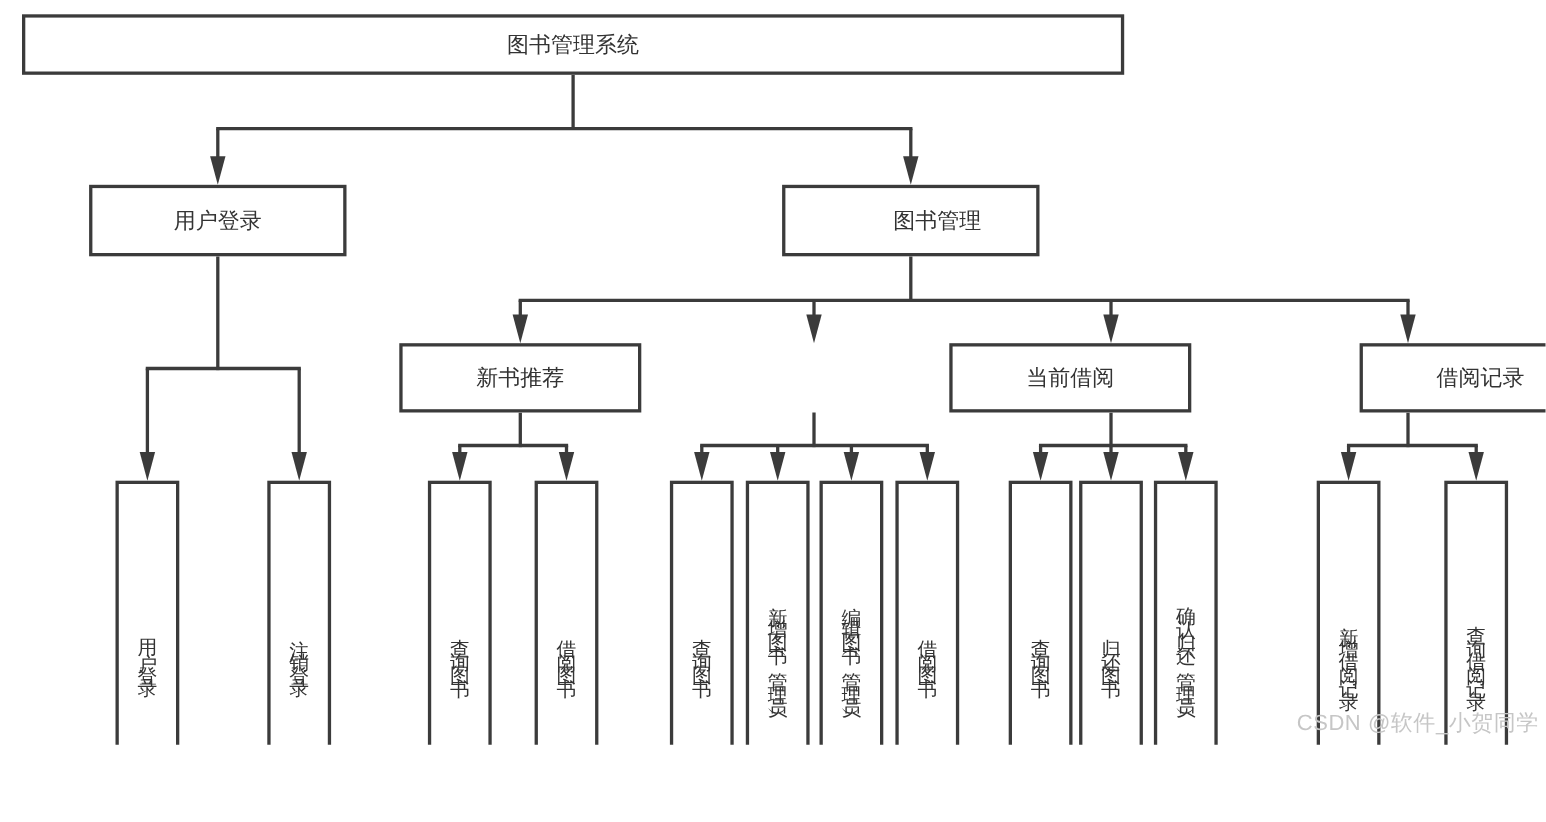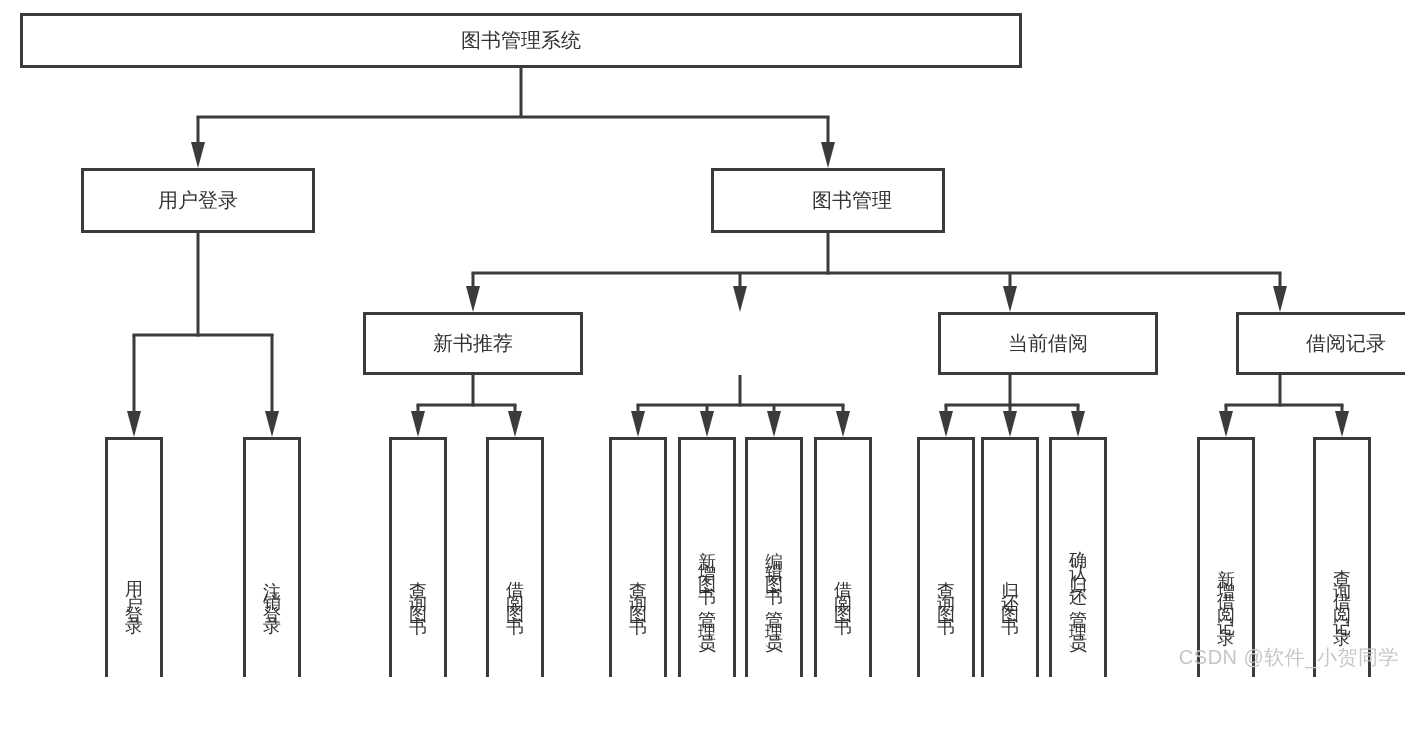--- a/index.html
+++ b/index.html
@@ -161,21 +161,21 @@
   <div class="node node-l2" style="left:81px;">
     <span>用户登录</span>
   </div>
   <div class="node node-l2" style="left:711px;padding-left:48px;">
     <span>图书管理</span>
   </div>
 
   <div class="node node-l3" style="left:363px;text-align:center;">
     <span>新书推荐</span>
   </div>
-  <div class="node node-l3" style="left:938px;">
+  <div class="node node-l3" style="left:863px;">
     <span>当前借阅</span>
   </div>
   <div class="node node-l3" style="left:1236px;">
     <span>借阅记录</span>
   </div>
 
   <div class="node leaf" style="left:105px;">
     <span class="vtext">用户登录</span>
   </div>
   <div class="node leaf" style="left:243px;">

